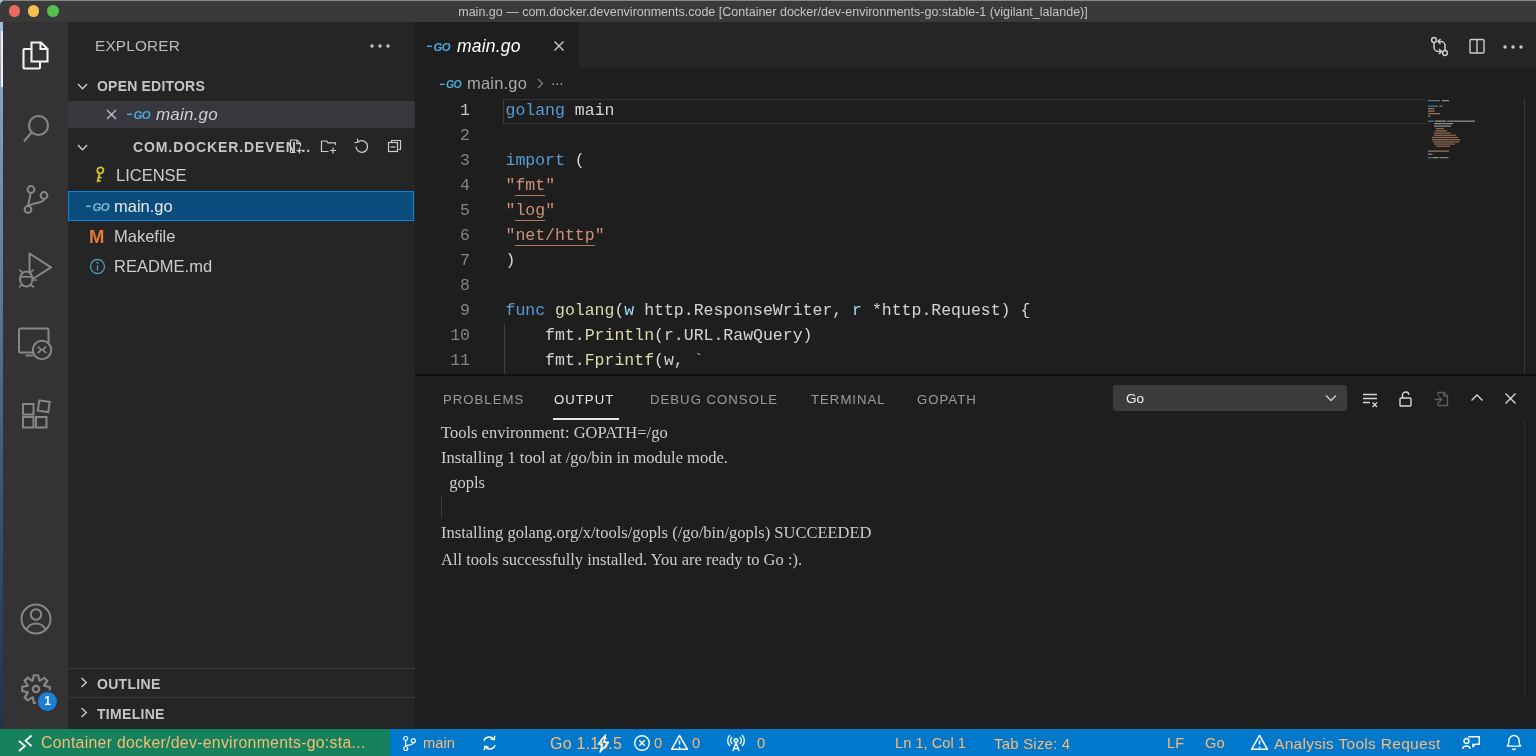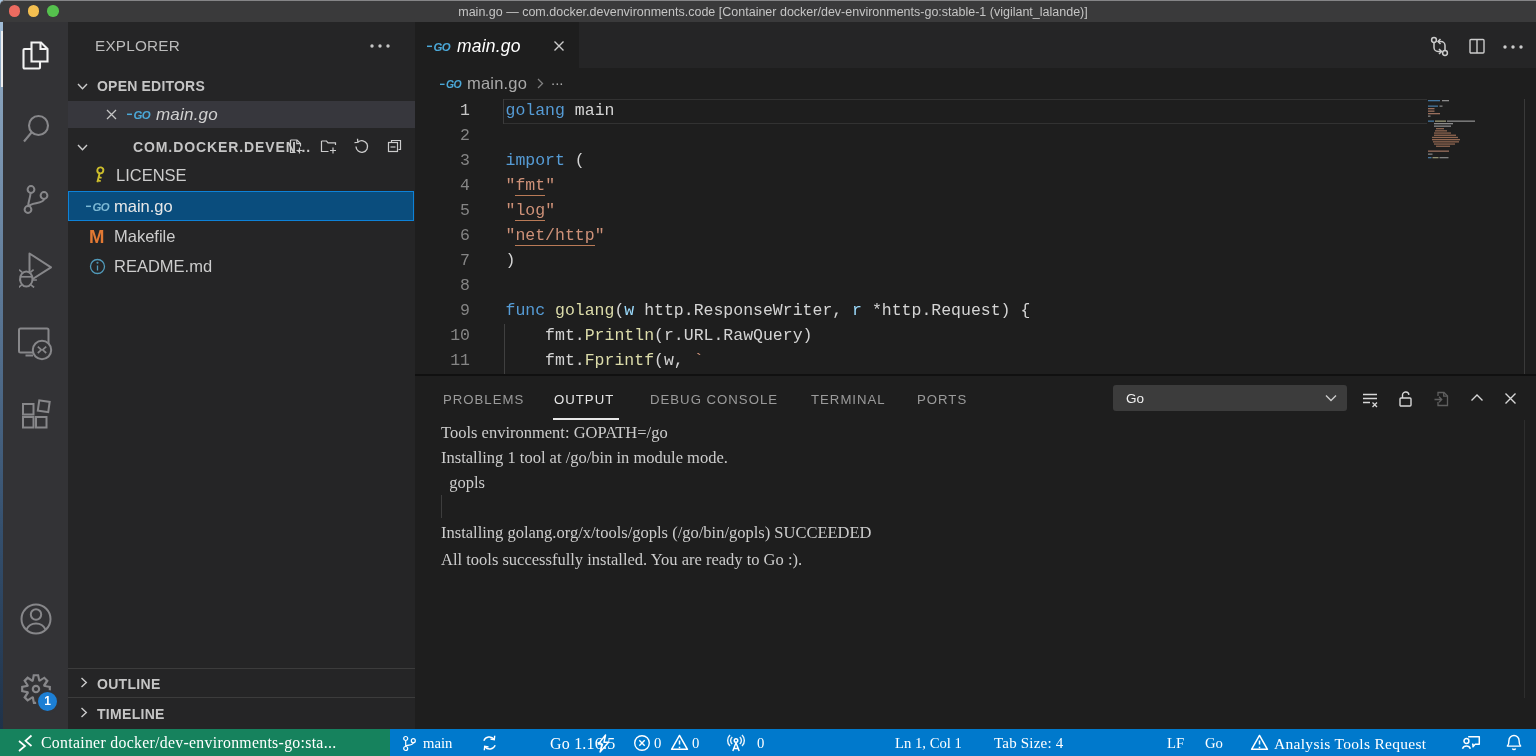--- a/index.html
+++ b/index.html
@@ -311,21 +311,21 @@
   </div>
 <div class="abs" style="left:1524px;top:99px;width:1px;height:276px;background:#3a3a3a;"></div>
 <div class="abs" style="left:1524px;top:420px;width:1px;height:278px;background:#2e2e2e;"></div>
 
 <div class="abs" style="left:415px;top:374px;width:1121px;height:2px;background:#101010;"></div>
 <div class="t" style="left:443px;top:392px;font-size:13.2px;color:#9b9b9b;letter-spacing:1px;">PROBLEMS</div>
 <div class="t" style="left:554px;top:392px;font-size:13.2px;color:#e7e7e7;letter-spacing:1px;">OUTPUT</div>
 <div class="abs" style="left:553px;top:418px;width:66px;height:1.5px;background:#e7e7e7;"></div>
 <div class="t" style="left:650px;top:392px;font-size:13.2px;color:#9b9b9b;letter-spacing:1px;">DEBUG CONSOLE</div>
 <div class="t" style="left:811px;top:392px;font-size:13.2px;color:#9b9b9b;letter-spacing:1px;">TERMINAL</div>
-<div class="t" style="left:917px;top:392px;font-size:13.2px;color:#9b9b9b;letter-spacing:1px;">PORTS</div>
+<div class="t" style="left:917px;top:392px;font-size:13.2px;color:#9b9b9b;letter-spacing:1px;">GOPATH</div>
 
 <div class="abs" style="left:1113px;top:385px;width:234px;height:26px;background:#3c3c3c;border-radius:3px;"></div>
 <div class="t" style="left:1126px;top:391px;font-size:13.5px;color:#f0f0f0;">Go</div>
 <div class="abs" id="chev-dd" style="left:1324px;top:393px;color:#cccccc;">
     <svg width="14" height="10" viewBox="0 0 14 10" fill="none" stroke="currentColor" stroke-width="1.4">
       <path d="M2 2.5 L7 7.5 L12 2.5"></path>
     </svg>
   </div>
 <div class="abs" id="ic-clear" style="left:1361px;top:391px;color:#d7d7d7;">
     <svg width="18" height="17" viewBox="0 0 18 17" fill="none" stroke="currentColor" stroke-width="1.4">
@@ -363,21 +363,21 @@
 <div class="ol" style="top:423px;">Tools environment: GOPATH=/go</div>
 <div class="ol" style="top:448px;">Installing 1 tool at /go/bin in module mode.</div>
 <div class="ol" style="top:473px;">  gopls</div>
 <div class="abs" style="left:441px;top:495px;width:1px;height:23px;background:#3d3d3d;"></div>
 <div class="ol" style="top:523px;">Installing golang.org/x/tools/gopls (/go/bin/gopls) SUCCEEDED</div>
 <div class="ol" style="top:550px;">All tools successfully installed. You are ready to Go :).</div>
 
 <div class="abs" style="left:0;top:729px;width:1536px;height:27px;background:#0079cc;"></div>
 <div class="abs" style="left:0;top:729px;width:390px;height:27px;background:#16825d;"></div>
 <style>
-  .sb{position:absolute;top:735px;font-size:14.7px;color:#ffffff;white-space:pre;font-family:Liberation Serif, serif;}
+  .sb{position:absolute;top:735px;font-size:14.7px;color:#fdba74;white-space:pre;}
 </style>
 <div class="abs" style="left:17.5px;top:733.5px;color:#fff;">
     <svg width="15" height="19" viewBox="0 0 15 19" fill="none" stroke="currentColor" stroke-width="1.7">
       <path d="M1 7 L7 12 L1 17"></path>
       <path d="M13.5 1.5 L7.5 6.8 L13.5 12"></path>
     </svg>
   </div>
 <div class="sb" style="left:41px;font-size:15.8px;letter-spacing:0.3px;top:734px;">Container docker/dev-environments-go:sta...</div>
 <div class="abs" style="left:401px;top:734px;color:#fff;">
     <svg width="17" height="19" viewBox="0 0 17 17" fill="none" stroke="currentColor" stroke-width="1.2">

